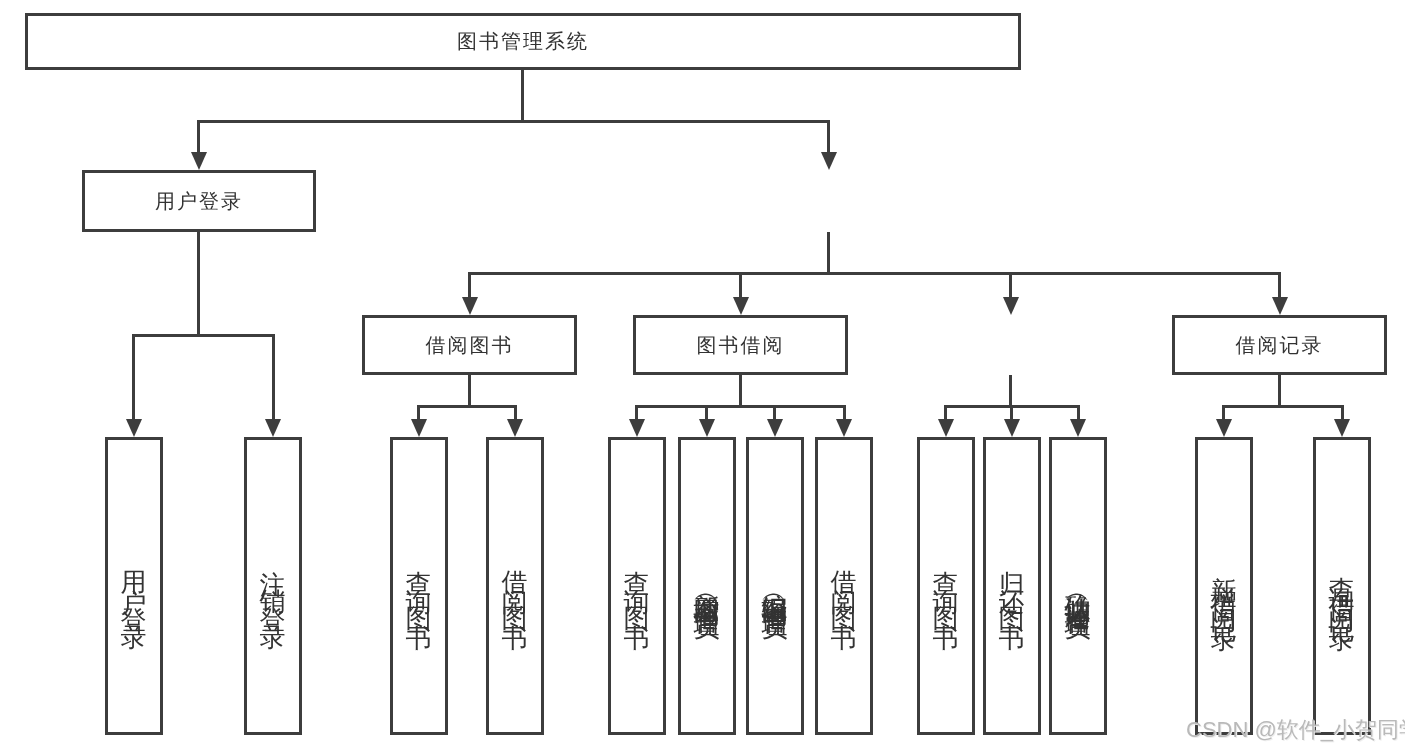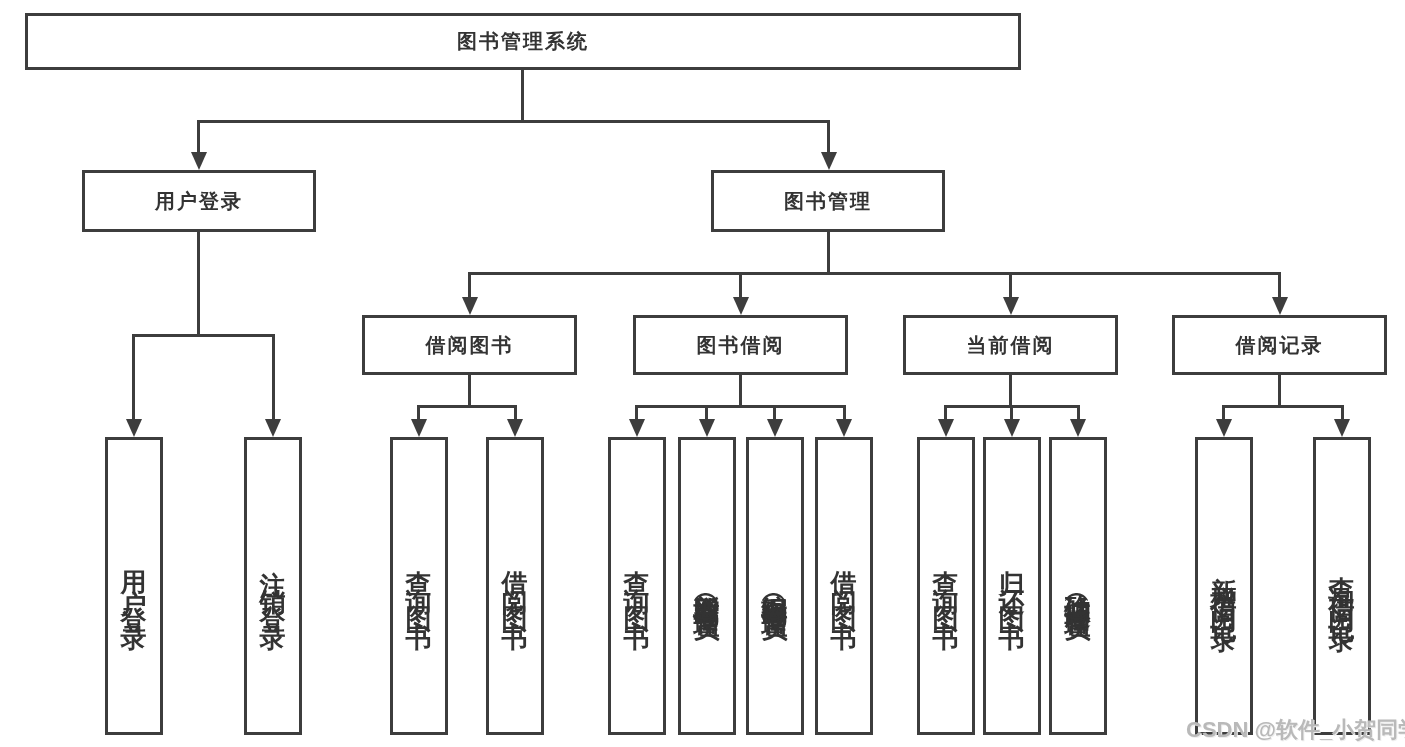--- a/index.html
+++ b/index.html
@@ -9,21 +9,20 @@
     --bg:#ffffff;
   }
   html,body{margin:0;padding:0;background:var(--bg);}
   .canvas{
     position:relative;
     width:1405px;height:747px;
     background:var(--bg);
     overflow:hidden;
     font-family:"Liberation Sans","DejaVu Sans",sans-serif;
     color:var(--text);
-    font-weight:bold;
   }
   .box{
     position:absolute;
     box-sizing:border-box;
     border:3px solid var(--line);
     background:#fff;
     display:flex;align-items:center;justify-content:center;
   }
   .box .lbl{
     font-size:20px;
@@ -78,23 +77,20 @@
   <div class="vline" style="left:521px;top:69px;height:51px;"></div>
   <div class="hline" style="left:197px;top:120px;width:633px;"></div>
   <div class="vline" style="left:197px;top:120px;height:33px;"></div>
   <div class="arrow" style="left:191px;top:152px;"></div>
   <div class="vline" style="left:827px;top:120px;height:33px;"></div>
   <div class="arrow" style="left:821px;top:152px;"></div>
 
   <div class="box" style="left:82px;top:170px;width:234px;height:62px;">
     <span class="lbl">用户登录</span>
   </div>
-  <div class="box" style="left:711px;top:170px;width:234px;height:62px;">
-    <span class="lbl">图书管理</span>
-  </div>
 
   <div class="vline" style="left:197px;top:232px;height:102px;"></div>
   <div class="hline" style="left:132px;top:334px;width:143px;"></div>
   <div class="vline" style="left:132px;top:334px;height:85px;"></div>
   <div class="arrow" style="left:126px;top:419px;"></div>
   <div class="vline" style="left:272px;top:334px;height:85px;"></div>
   <div class="arrow" style="left:265px;top:419px;"></div>
 
   <div class="vline" style="left:827px;top:232px;height:40px;"></div>
   <div class="hline" style="left:468px;top:272px;width:813px;"></div>
@@ -105,23 +101,20 @@
   <div class="vline" style="left:1009px;top:272px;height:25px;"></div>
   <div class="arrow" style="left:1003px;top:297px;"></div>
   <div class="vline" style="left:1278px;top:272px;height:25px;"></div>
   <div class="arrow" style="left:1272px;top:297px;"></div>
 
   <div class="box" style="left:362px;top:315px;width:215px;height:60px;">
     <span class="lbl">借阅图书</span>
   </div>
   <div class="box" style="left:633px;top:315px;width:215px;height:60px;">
     <span class="lbl">图书借阅</span>
-  </div>
-  <div class="box" style="left:903px;top:315px;width:215px;height:60px;">
-    <span class="lbl">当前借阅</span>
   </div>
   <div class="box" style="left:1172px;top:315px;width:215px;height:60px;">
     <span class="lbl">借阅记录</span>
   </div>
 
   <div class="vline" style="left:468px;top:375px;height:30px;"></div>
   <div class="hline" style="left:417px;top:405px;width:100px;"></div>
   <div class="vline" style="left:417px;top:405px;height:14px;"></div>
   <div class="arrow" style="left:411px;top:419px;"></div>
   <div class="vline" style="left:514px;top:405px;height:14px;"></div>

